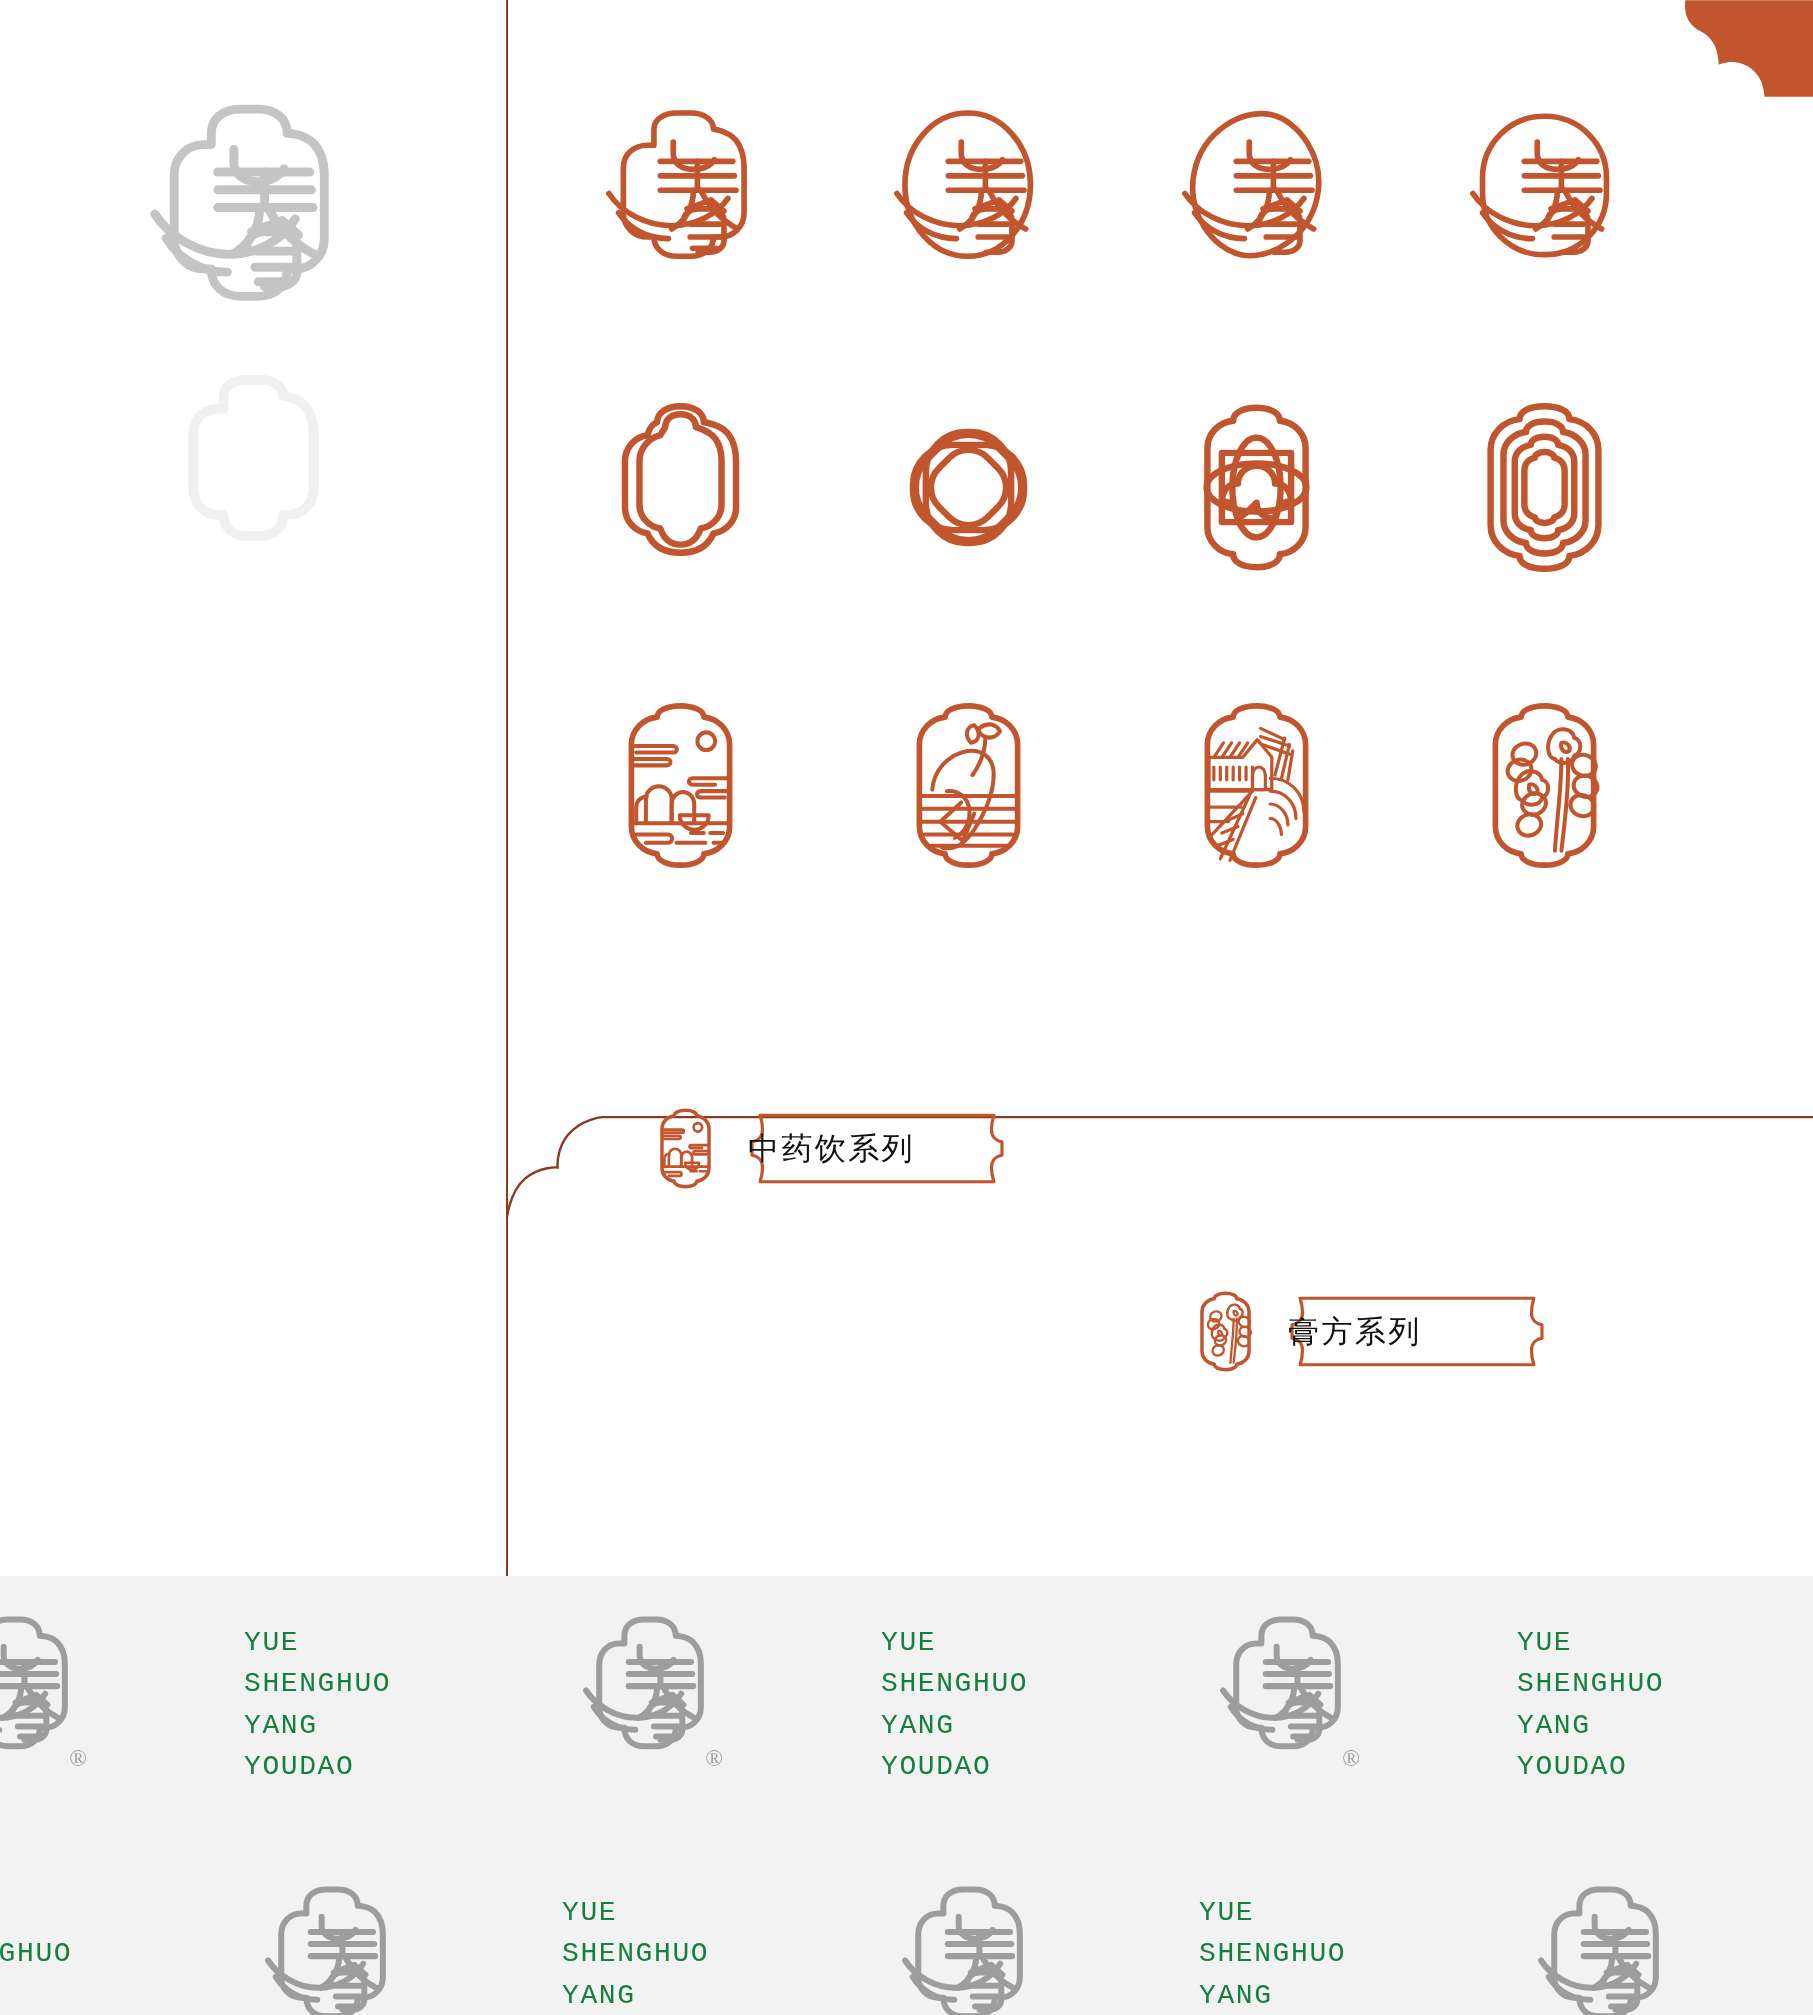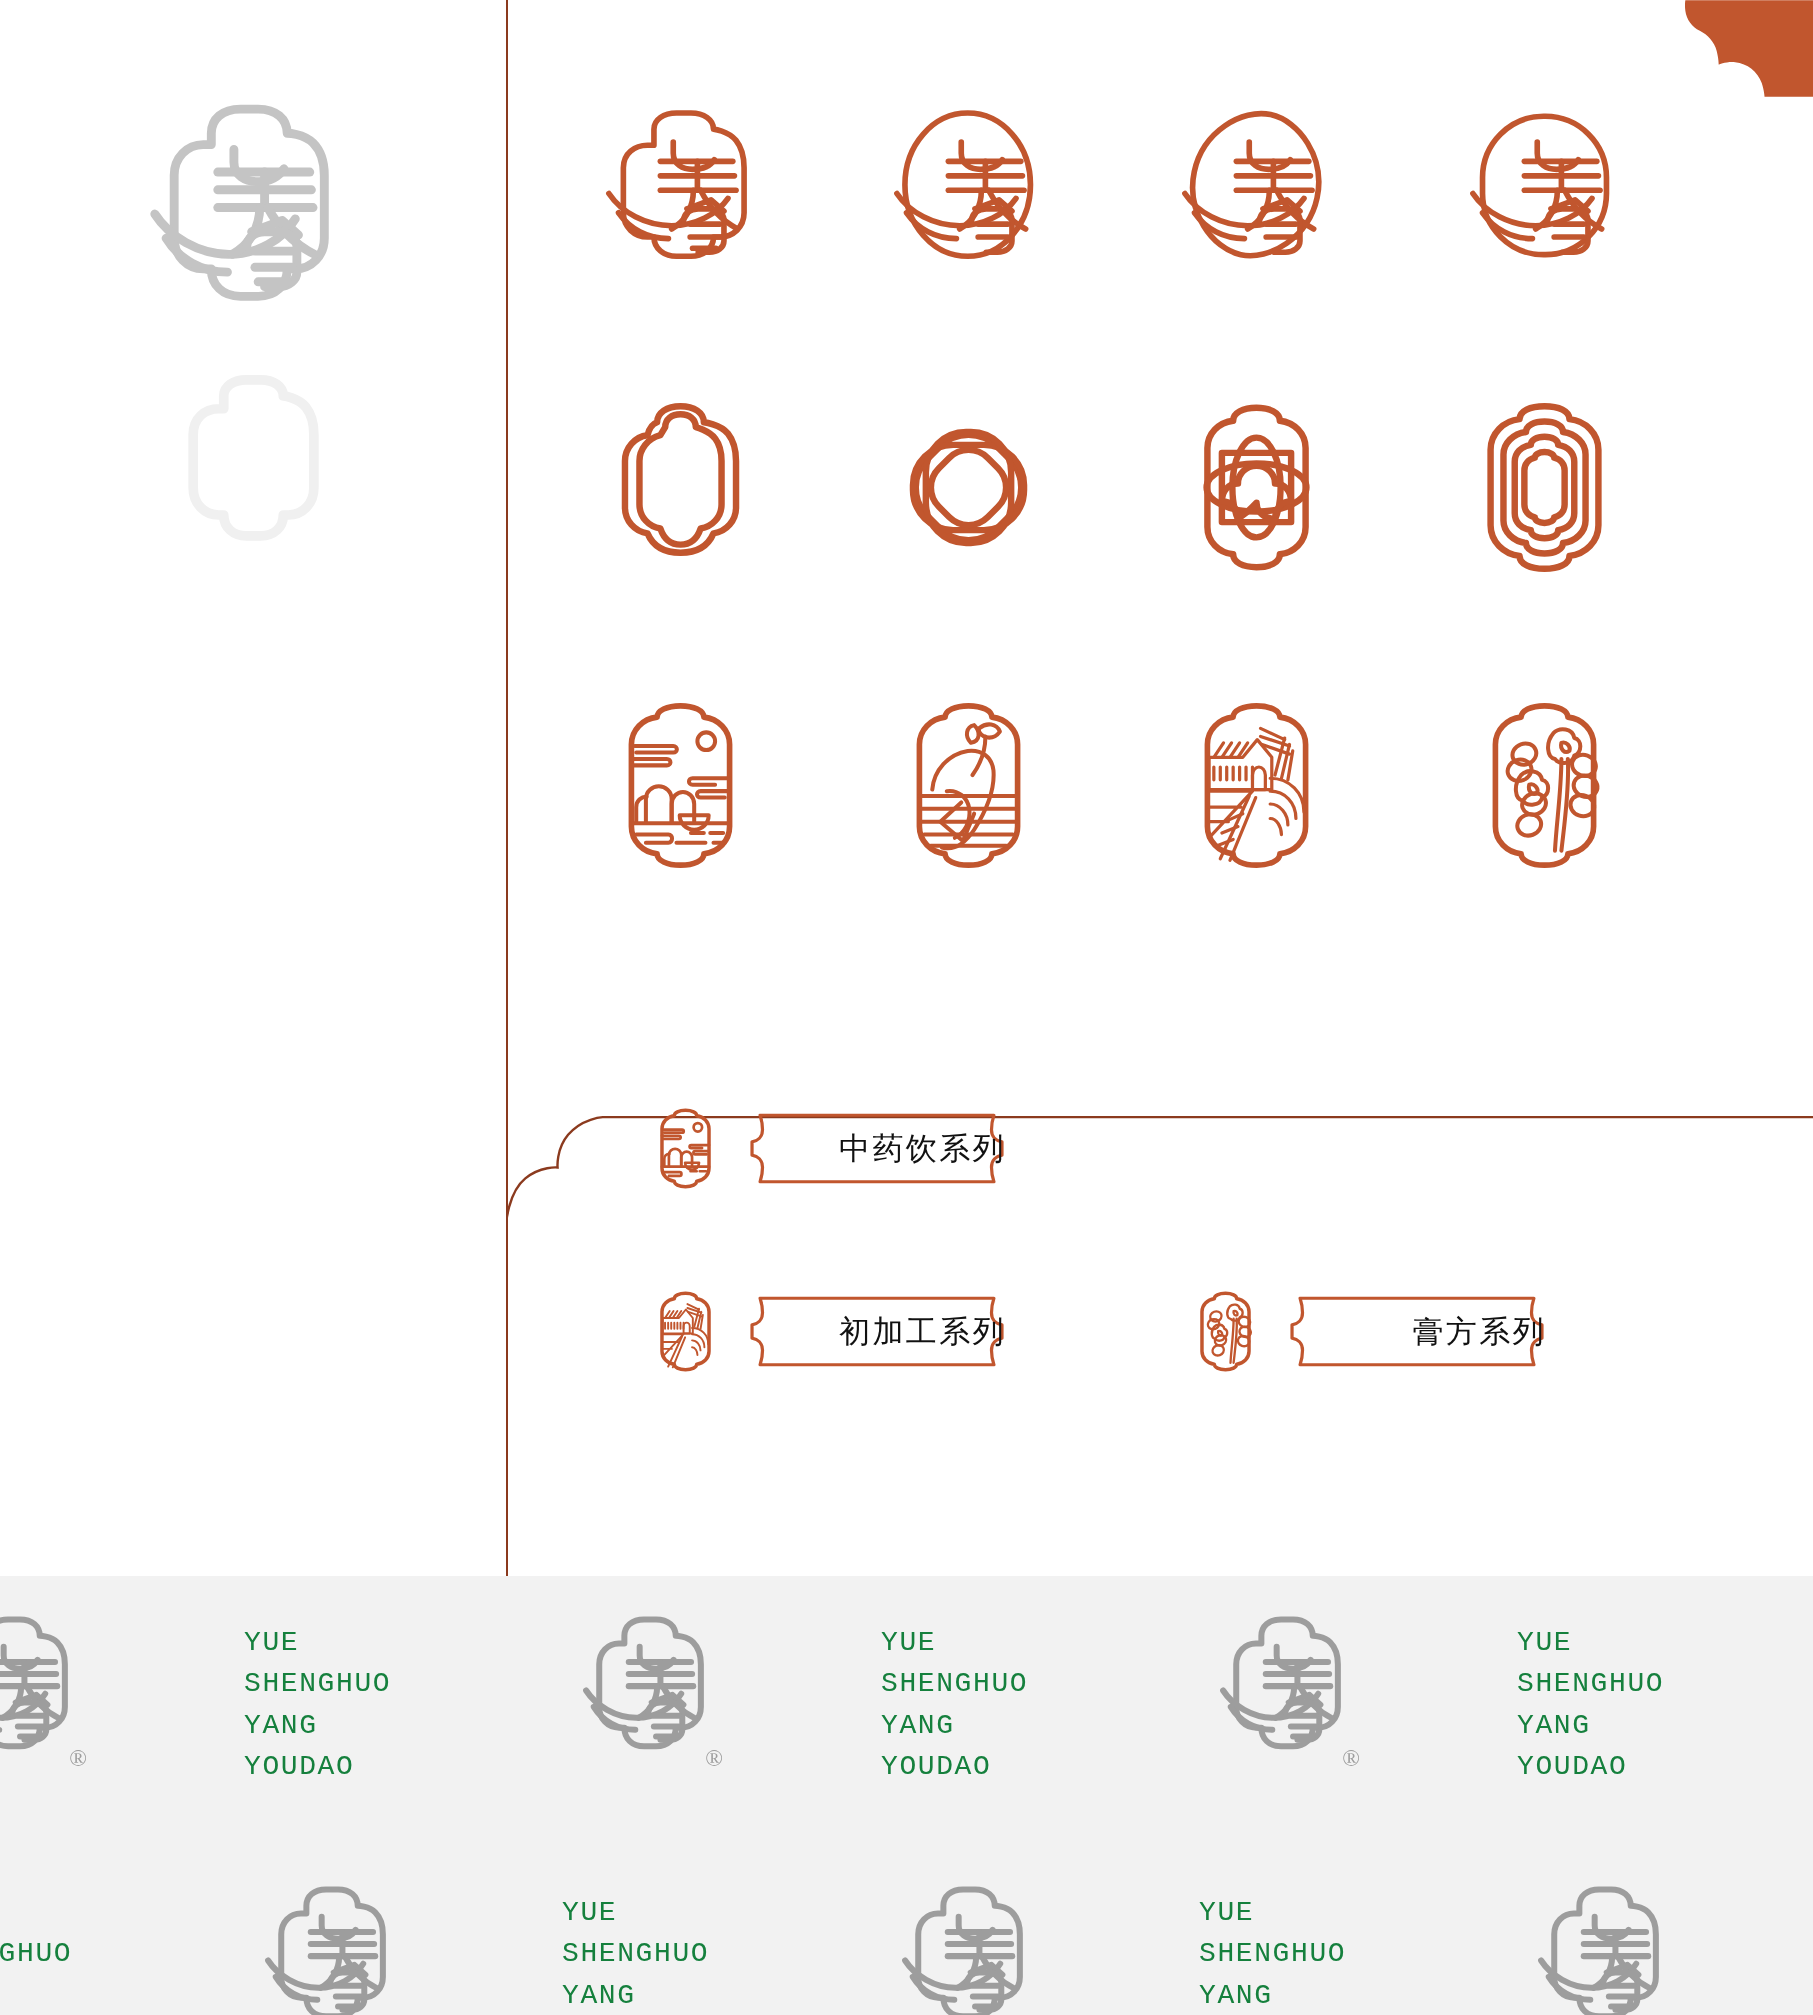--- a/index.html
+++ b/index.html
@@ -31,21 +31,21 @@
   
   .icon-grid{position:absolute;left:596px;top:105px;width:1169px;height:766px;}
   .icon-cell{position:absolute;width:169px;height:169px;}
 
   
   .series-area{position:absolute;left:645px;top:1108px;width:1088px;height:306px;}
   .series-item{position:absolute;display:flex;align-items:center;}
   .series-icon{width:81px;height:81px;flex:0 0 auto;}
   .series-pill{
     position:relative;margin-left:22px;width:258px;height:75px;
-    display:flex;align-items:center;justify-content:flex-end;
+    display:flex;align-items:center;justify-content:flex-start;
   }
   .series-pill svg{position:absolute;left:0;top:0;}
   .series-label{
     position:relative;z-index:2;
     font-family:"Liberation Serif","DejaVu Serif",serif;
     font-size:31px;letter-spacing:2.4px;color:#111111;font-weight:400;
     white-space:nowrap;
   }
 
   
@@ -427,54 +427,20 @@
                      C630,76 630,109 630,109 C616,111 604,121 604,139
                      C604,157 610,175 610,175 L30,175
                      C30,175 36,157 36,139 C36,121 24,111 10,109 L10,76
                      C24,74 36,64 36,46 C36,28 30,10 30,10 Z" fill="none" stroke="#C1562E" stroke-width="8" stroke-linejoin="round"></path>
           </svg>
           <span class="series-label">中药饮系列</span>
         </div>
       </div>
 
 
-      <div class="series-item" style="left:0px;top:183px;">
-        <div class="series-icon">
-          <svg width="81" height="81" viewBox="0 0 210 210">
-            <g fill="none" stroke="#C1562E" stroke-width="9" stroke-linejoin="round" stroke-linecap="round">
-              <path d="M76,20 C76,12 88,6 105,6 C122,6 134,12 134,20
-                       C152,22 166,36 166,54 L166,156 C166,174 152,188 134,190
-                       C134,198 122,204 105,204 C88,204 76,198 76,190
-                       C58,188 44,174 44,156 L44,54 C44,36 58,22 76,20 Z"></path>
-              <g stroke-width="5">
-                <path d="M110,34 L140,48 M110,44 L146,56 M112,54 L146,66"></path>
-                <path d="M140,46 L128,92 M146,54 L136,96 M150,62 L144,98"></path>
-                <path d="M46,70 L88,70 L106,48 L124,70 L124,110 L46,110 Z"></path>
-                <path d="M52,70 L64,52 M62,70 L74,52 M72,70 L84,52 M82,70 L94,52"></path>
-                <path d="M52,82 L52,98 M60,82 L60,98 M68,82 L68,98 M76,82 L76,98 M84,82 L84,98 M92,82 L92,98 M100,82 L100,98"></path>
-                <path d="M108,82 C112,82 116,86 116,92 L116,110 L100,110 L100,92 C100,86 104,82 108,82 Z"></path>
-                <path d="M122,96 C146,96 164,114 164,138 M122,112 C140,112 154,126 154,146
-                         M122,128 C134,128 144,140 144,154 M122,146 C130,146 136,156 136,166"></path>
-                <path d="M46,112 L100,112 L46,170 M46,132 L86,132 M46,150 L70,150"></path>
-                <path d="M96,118 L60,196 M104,120 L72,198"></path>
-              </g>
-            </g>
-          </svg>
-        </div>
-        <div class="series-pill">
-          <svg width="258" height="75" viewBox="0 0 640 185">
-            <path d="M30,10 L610,10 C610,10 604,28 604,46 C604,64 616,74 630,76
-                     C630,76 630,109 630,109 C616,111 604,121 604,139
-                     C604,157 610,175 610,175 L30,175
-                     C30,175 36,157 36,139 C36,121 24,111 10,109 L10,76
-                     C24,74 36,64 36,46 C36,28 30,10 30,10 Z" fill="none" stroke="#C1562E" stroke-width="8" stroke-linejoin="round"></path>
-          </svg>
-          <span class="series-label">初加工系列</span>
-        </div>
-      </div>
 
       <div class="series-item" style="left:540px;top:183px;">
         <div class="series-icon">
           <svg width="81" height="81" viewBox="0 0 210 210">
             <g fill="none" stroke="#C1562E" stroke-width="9" stroke-linejoin="round" stroke-linecap="round">
               <path d="M76,20 C76,12 88,6 105,6 C122,6 134,12 134,20
                        C152,22 166,36 166,54 L166,156 C166,174 152,188 134,190
                        C134,198 122,204 105,204 C88,204 76,198 76,190
                        C58,188 44,174 44,156 L44,54 C44,36 58,22 76,20 Z"></path>
               <g stroke-width="6">

